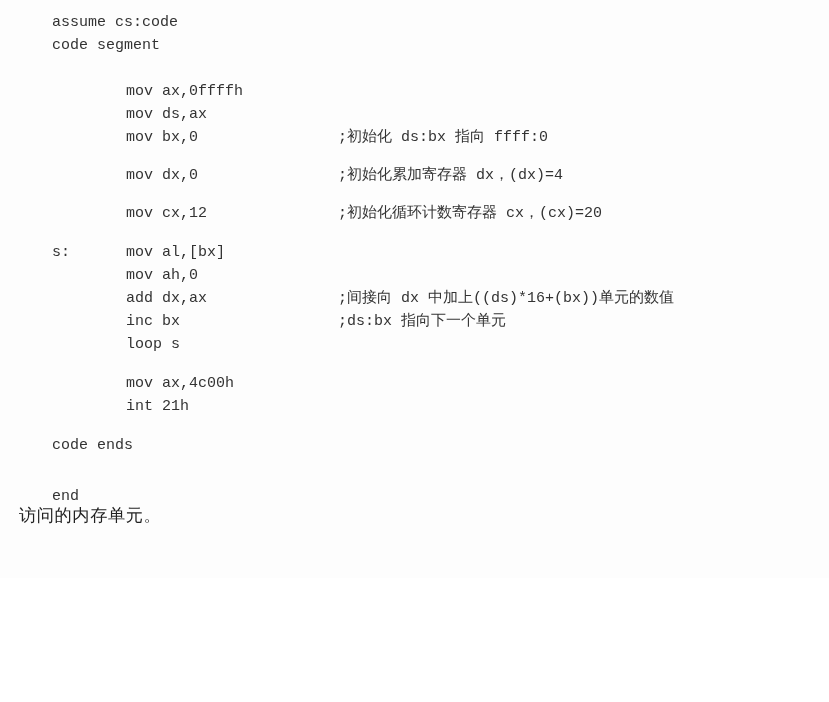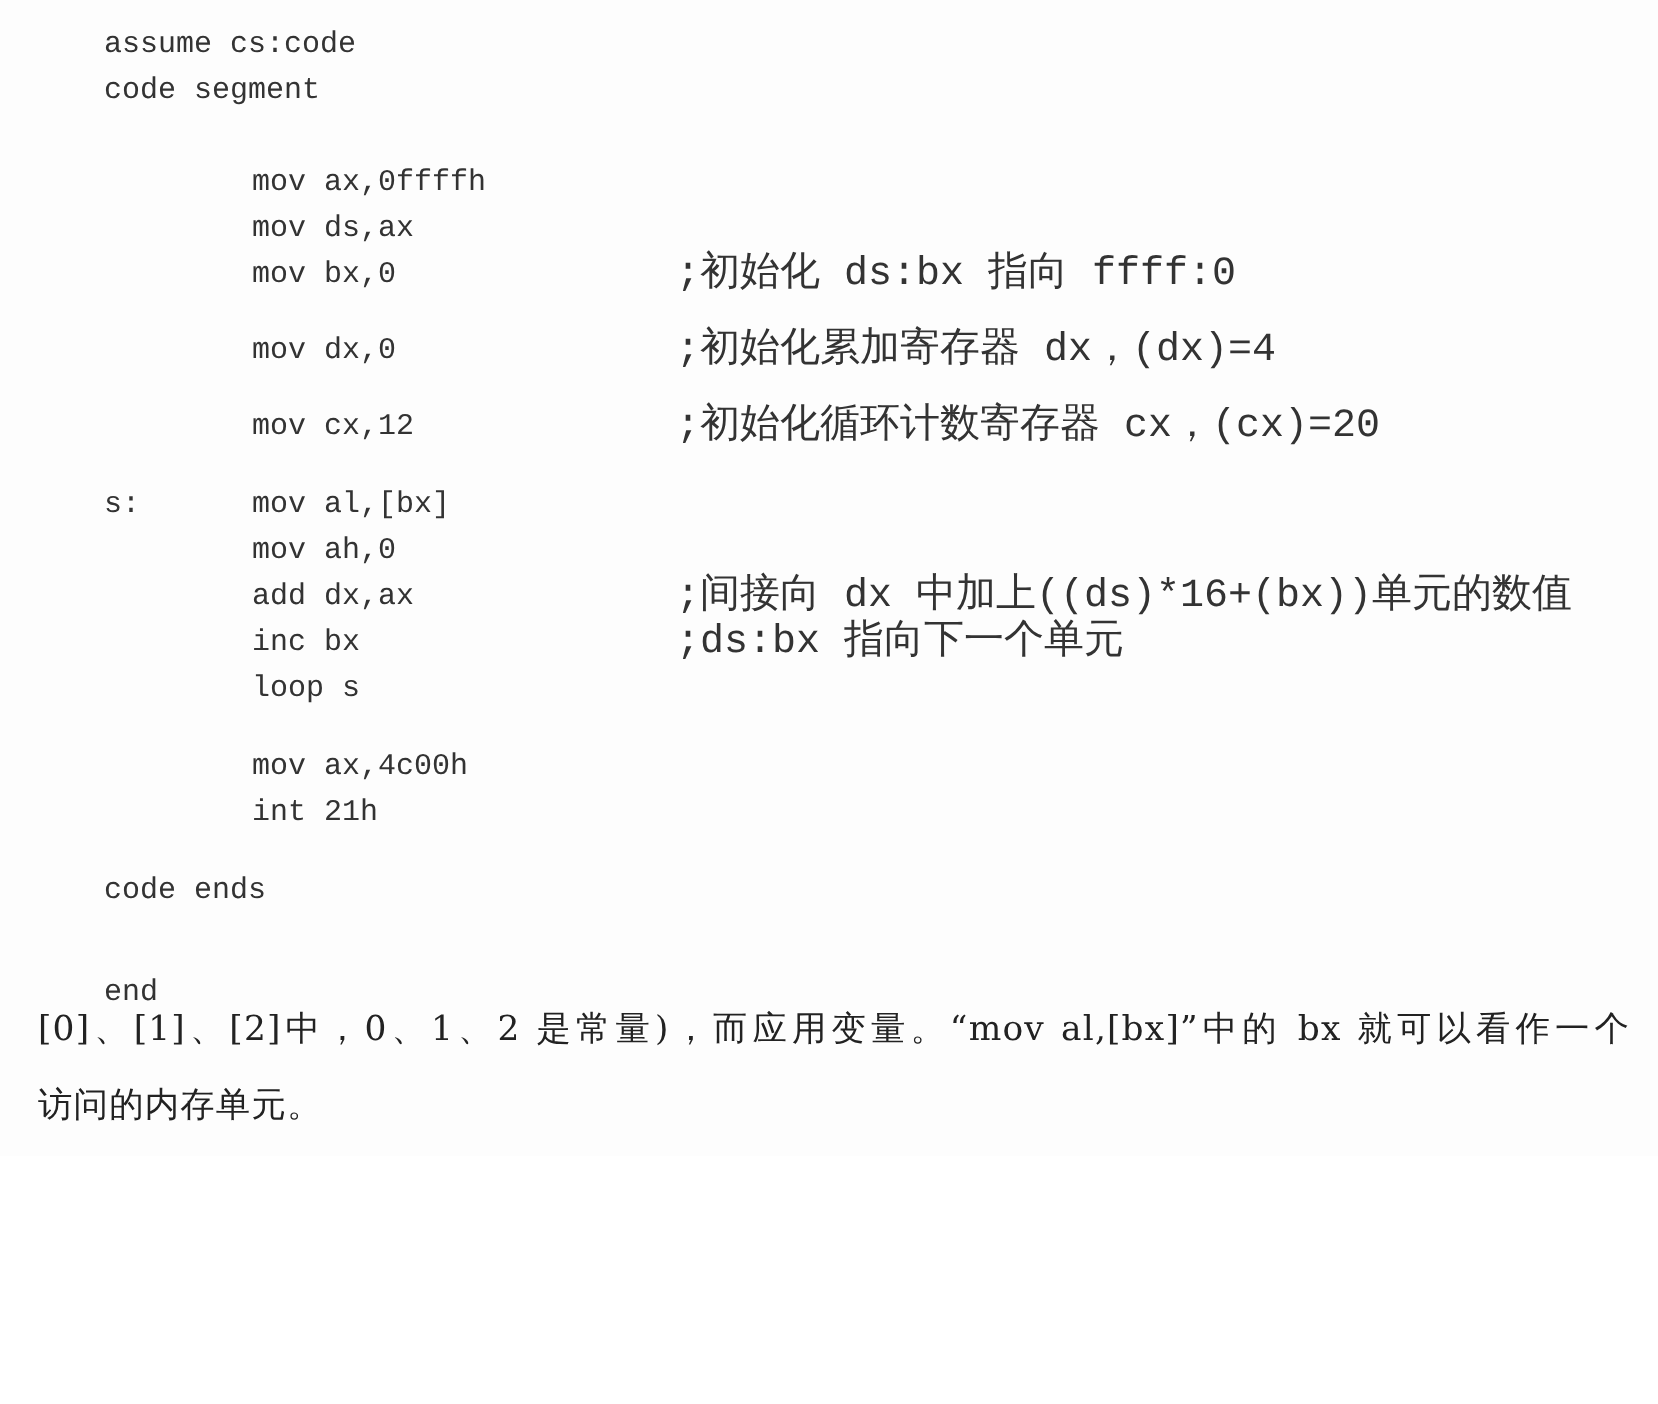--- a/index.html
+++ b/index.html
@@ -29,21 +29,21 @@
       color: #333333;
       white-space: pre;
     }
     .code-instr { left: 91px; margin-left: 35px; }
     .code-dir { left: 52px; }
     .code-label { left: 52px; }
     .code-comment {
       position: absolute;
       left: 338px;
       font-family: "Liberation Mono", "DejaVu Sans Mono", monospace;
-      font-size: 20px;
+      font-size: 15px;
       line-height: 18px;
       color: #333333;
       white-space: pre;
     }
     .para {
       position: absolute;
       left: 19px;
       top: 496px;
       width: 796px;
       font-family: "DejaVu Serif", "Liberation Serif", serif;
@@ -93,17 +93,16 @@
     <div class="code-line code-instr" style="top:336px">loop s</div>
 
     <div class="code-line code-instr" style="top:375px">mov ax,4c00h</div>
     <div class="code-line code-instr" style="top:398px">int 21h</div>
 
     <div class="code-line code-dir" style="top:437px">code ends</div>
     <div class="code-line code-dir" style="top:488px">end</div>
   </div>
 
   <div class="para" style="text-indent:0">
-    <span class="para-line">[0]、[1]、[2]中，0、1、2 是常量)，而应用变量。“mov al,[bx]”中的 bx 就可以看作一个</span>
     <span class="para-line last">访问的内存单元。</span>
   </div>
 
 </div>
 
 </body></html>

